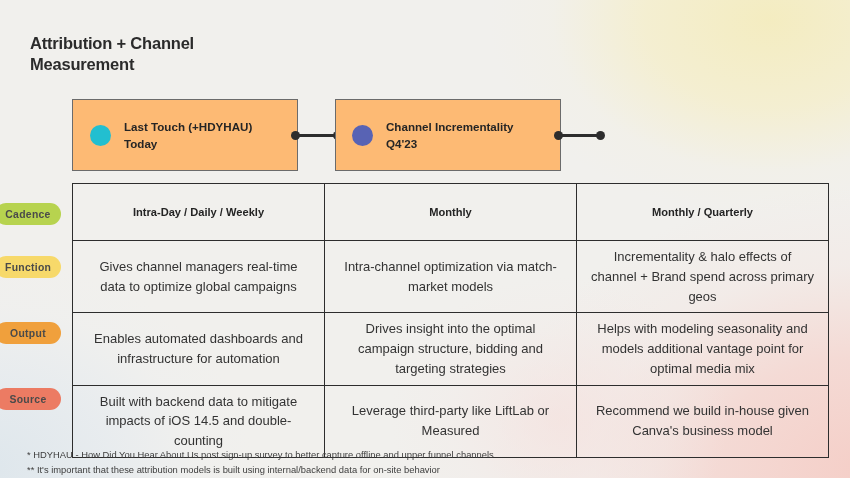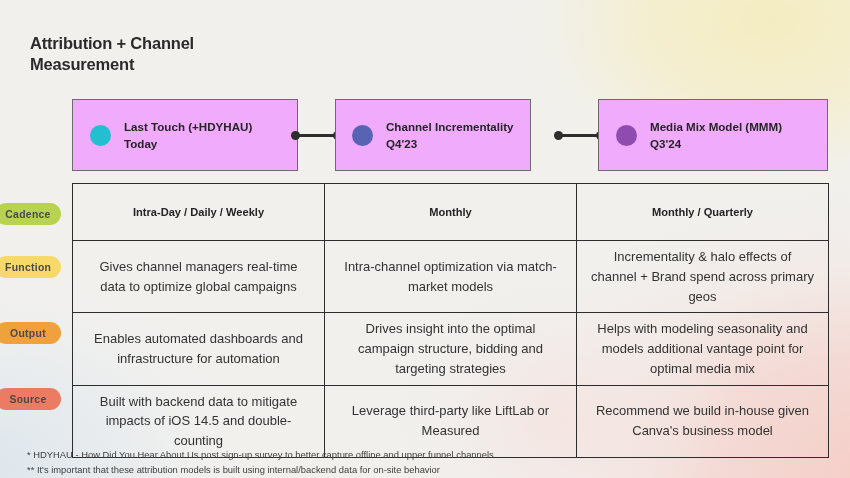--- a/index.html
+++ b/index.html
@@ -78,28 +78,28 @@
     position: absolute;
     left: 72px;
     top: 99px;
     width: 756px;
     height: 72px;
   }
   .stage-box {
     position: absolute;
     top: 0;
     height: 72px;
-    background: #f0abfc;
+    background: #fdba74;
     border: 1.3px solid #6b6b6b;
     display: flex;
     align-items: center;
     padding-left: 17px;
   }
   .stage-box.b1 { left: 0px;   width: 226px; }
-  .stage-box.b2 { left: 263px; width: 196px; padding-left: 16px; }
+  .stage-box.b2 { left: 263px; width: 226px; padding-left: 16px; }
   .stage-box.b3 { left: 526px; width: 230px; }
 
   .stage-dot {
     width: 21px;
     height: 21px;
     border-radius: 50%;
     flex: 0 0 21px;
     margin-right: 13px;
   }
   .stage-text {
@@ -238,25 +238,20 @@
       <span class="stage-text">Channel Incrementality
 Q4'23</span>
     </div>
 
     <div class="connector c2">
       <span class="conn-line"></span>
       <span class="conn-dot left"></span>
       <span class="conn-dot right"></span>
     </div>
 
-    <div class="stage-box b3">
-      <span class="stage-dot" style="background: rgb(142, 76, 176);"></span>
-      <span class="stage-text">Media Mix Model (MMM)
-Q3'24</span>
-    </div>
 
   </div>
 
   <div class="pill p1" style="background: rgb(183, 211, 79);">Cadence</div>
   <div class="pill p2" style="background: rgb(247, 217, 106);">Function</div>
   <div class="pill p3" style="background: rgb(240, 160, 60);">Output</div>
   <div class="pill p4" style="background: rgb(236, 123, 99);">Source</div>
 
   <table id="matrix">
     <colgroup>

